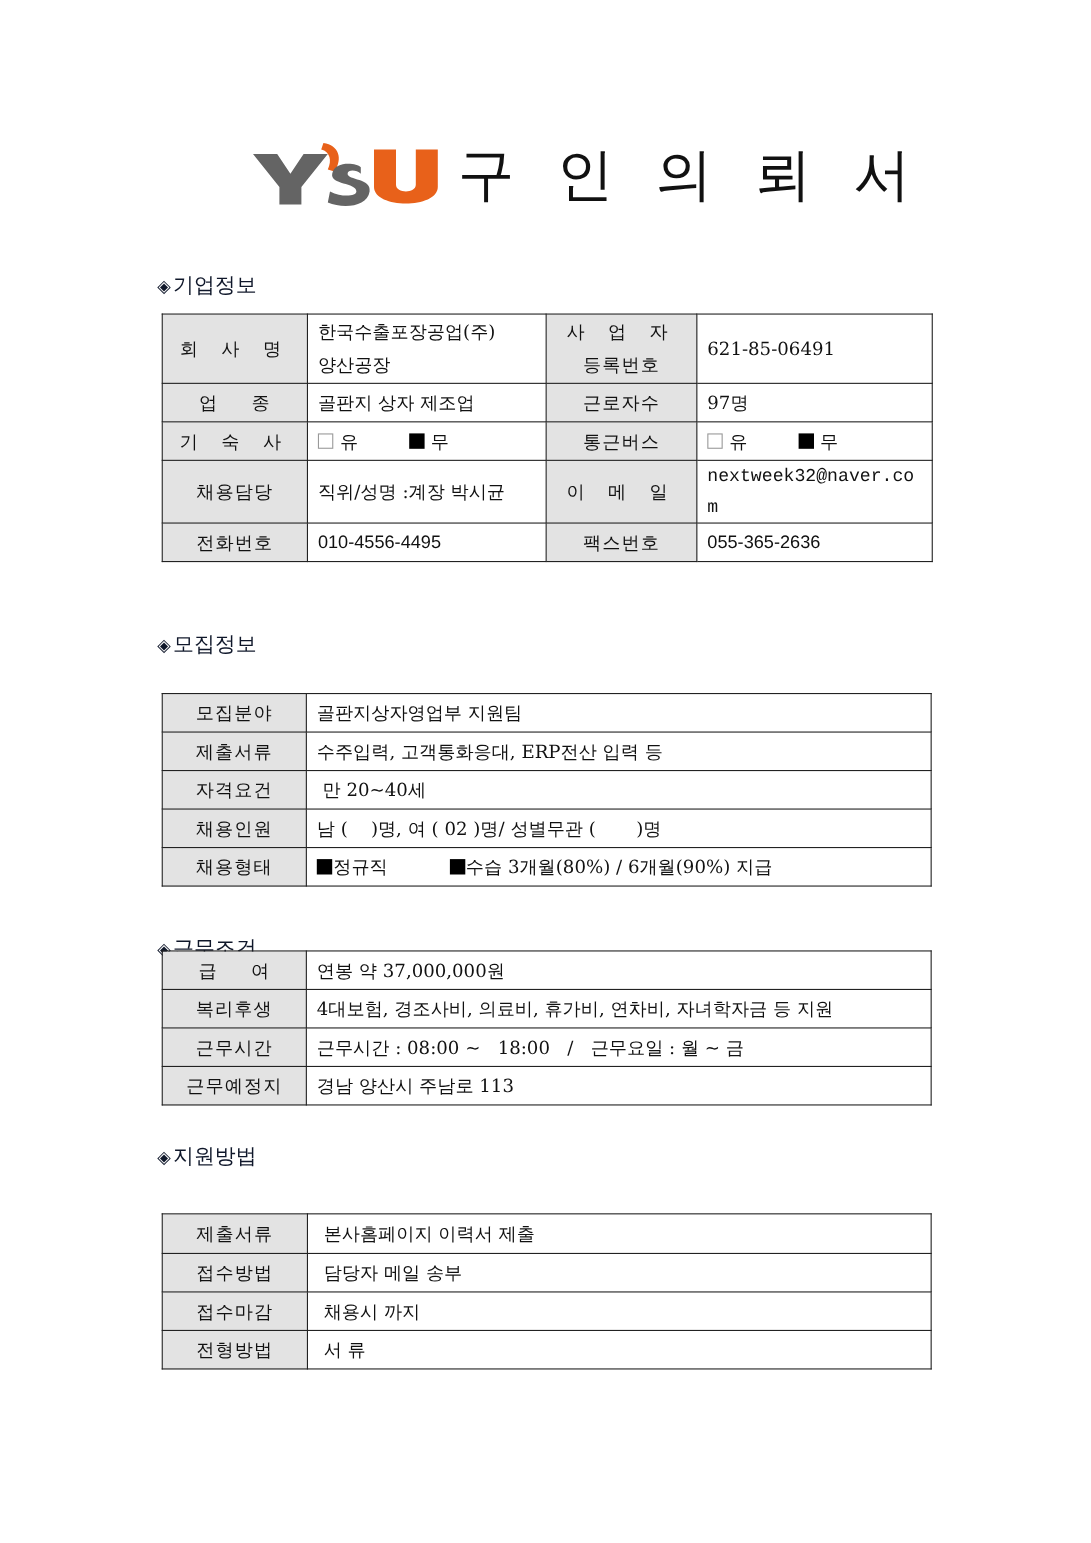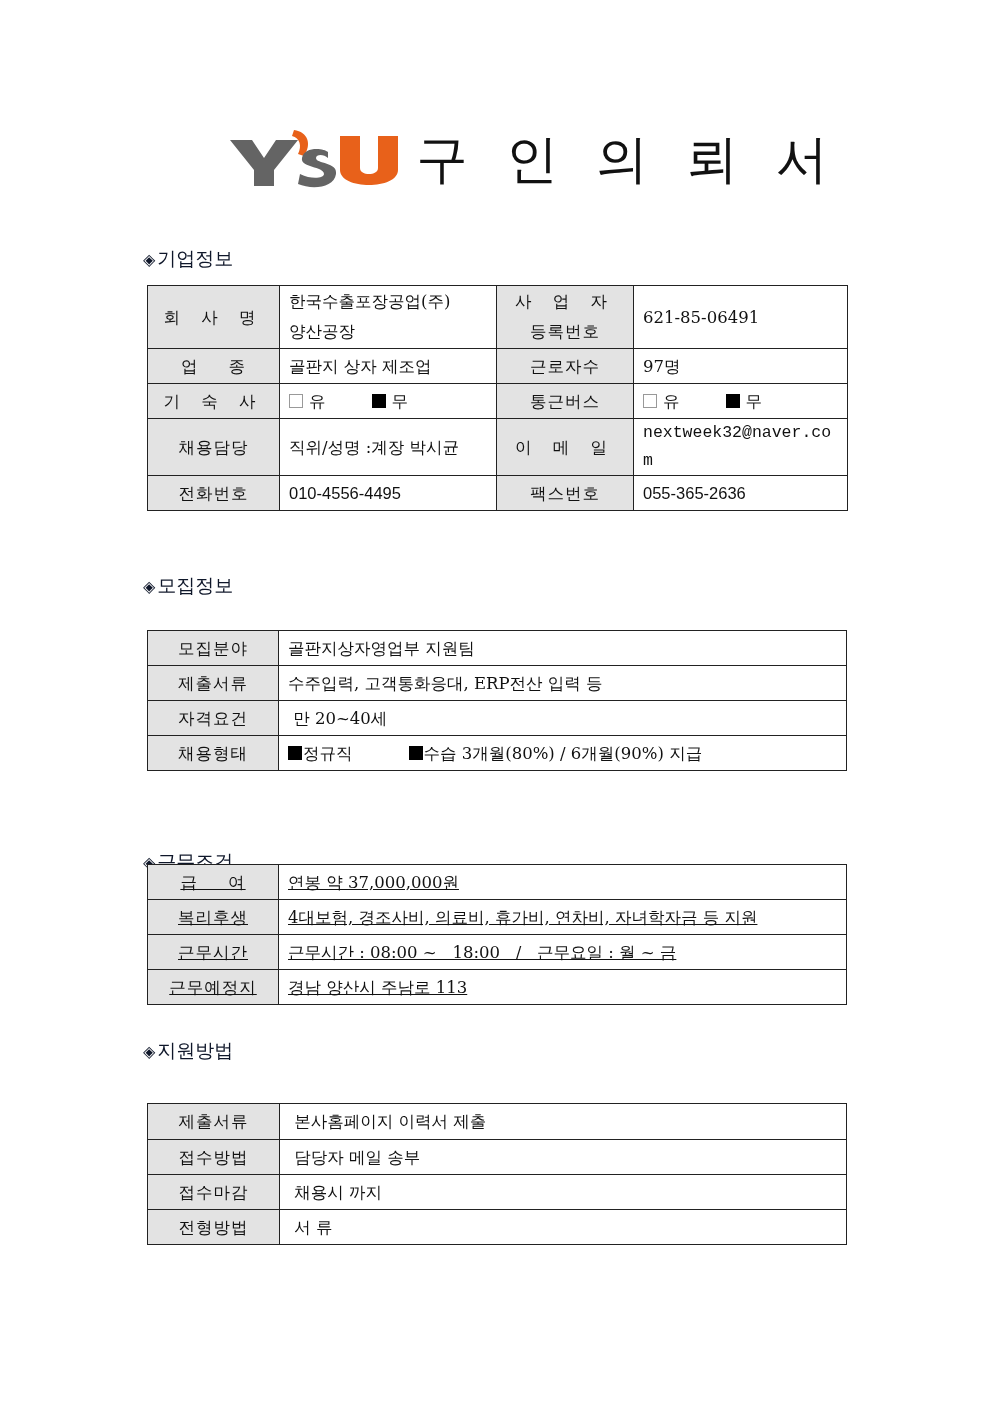--- a/index.html
+++ b/index.html
@@ -114,33 +114,37 @@
   </tr>
   <tr>
     <td class="th">제출서류</td>
     <td class="val">수주입력, 고객통화응대, ERP전산 입력 등</td>
   </tr>
   <tr>
     <td class="th">자격요건</td>
     <td class="val" style="white-space:pre;"> 만 20~40세</td>
   </tr>
   <tr>
+    <td class="th">채용인원</td>
+    <td class="val" style="white-space:pre;">남 (    )명, 여 ( 02 )명/ 성별무관 (       )명</td>
+  </tr>
+  <tr>
     <td class="th">채용형태</td>
     <td class="val">
       <span class="sq-full" style="margin-right:1px;"></span><span>정규직</span><span class="gap" style="width:56px;"></span><span class="sq-full" style="margin-right:1px;"></span><span>수습 3개월(80%) / 6개월(90%) 지급</span>
     </td>
   </tr>
 </tbody>
   </table>
 
 <div class="section-title" style="top:849px;">
   <span class="diamond">◈</span><span>근무조건</span>
 </div>
 
-<table class="form" style="top:864px;text-decoration:underline;">
+<table class="form" style="top:864px;">
   <colgroup>
       <col style="width:131px">
       <col>
     </colgroup>
   <tbody>
       <tr>
     <td class="th" style="word-spacing:24px;">급 여</td>
     <td class="val">연봉 약 37,000,000원</td>
   </tr>
   <tr>

